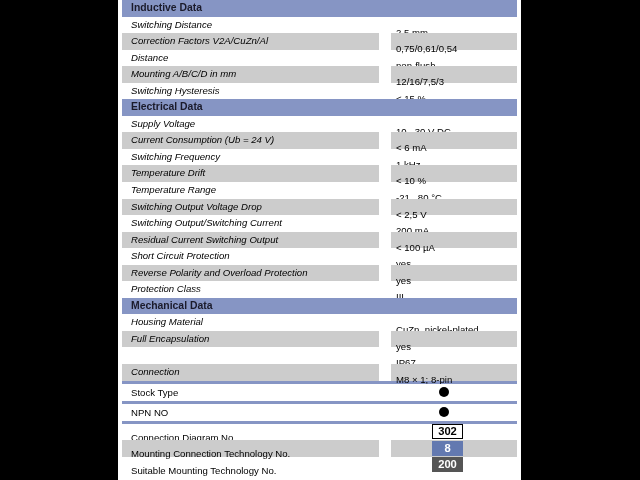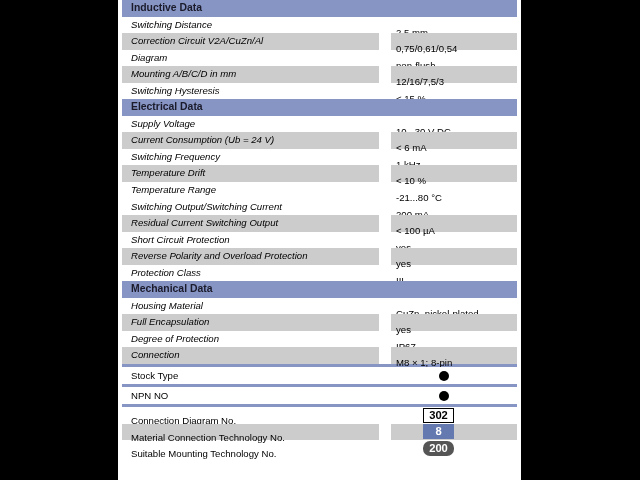--- a/index.html
+++ b/index.html
@@ -158,21 +158,21 @@
     left: 9px;
     top: 6px;
     height: 16.55px;
     line-height: 16.3px;
     font-size: 9.6px;
     color: #000000;
     white-space: nowrap;
   }
   .numbox {
     position: absolute;
-    left: 301px;
+    left: 310px;
     top: 0.5px;
     min-width: 31px;
     height: 15px;
     line-height: 15px;
     text-align: center;
     font-size: 11.2px;
     font-weight: bold;
     box-sizing: border-box;
   }
   .numbox.white {
@@ -181,48 +181,47 @@
     border: 1.6px solid #000000;
     line-height: 12px;
   }
   .numbox.blue {
     background: #6379b0;
     color: #ffffff;
   }
   .numbox.gray {
     background: #555555;
     color: #ffffff;
-    border-radius: 7px;
   }
 </style>
 </head>
 <body>
 
 <div id="screen">
   <div id="page">
     <div id="sheet">
         <div class="section-head">
           <div class="sh-text">Inductive Data</div>
         </div>
         <div class="row">
           <div class="lbl-bg"></div>
           <div class="val-bg"></div>
           <div class="lbl">Switching Distance</div>
           <div class="val">2,5 mm</div>
         </div>
         <div class="row shaded">
           <div class="lbl-bg"></div>
           <div class="val-bg"></div>
-          <div class="lbl">Correction Circuit V2A/CuZn/Al</div>
+          <div class="lbl">Correction Factors V2A/CuZn/Al</div>
           <div class="val">0,75/0,61/0,54</div>
         </div>
         <div class="row">
           <div class="lbl-bg"></div>
           <div class="val-bg"></div>
-          <div class="lbl">Diagram</div>
+          <div class="lbl">Distance</div>
           <div class="val">non-flush</div>
         </div>
         <div class="row shaded">
           <div class="lbl-bg"></div>
           <div class="val-bg"></div>
           <div class="lbl">Mounting A/B/C/D in mm</div>
           <div class="val">12/16/7,5/3</div>
         </div>
         <div class="row">
           <div class="lbl-bg"></div>
@@ -256,20 +255,26 @@
           <div class="val-bg"></div>
           <div class="lbl">Temperature Drift</div>
           <div class="val">&lt; 10 %</div>
         </div>
         <div class="row">
           <div class="lbl-bg"></div>
           <div class="val-bg"></div>
           <div class="lbl">Temperature Range</div>
           <div class="val">-21...80 °C</div>
         </div>
+        <div class="row shaded">
+          <div class="lbl-bg"></div>
+          <div class="val-bg"></div>
+          <div class="lbl">Switching Output Voltage Drop</div>
+          <div class="val">&lt; 2,5 V</div>
+        </div>
         <div class="row">
           <div class="lbl-bg"></div>
           <div class="val-bg"></div>
           <div class="lbl">Switching Output/Switching Current</div>
           <div class="val">200 mA</div>
         </div>
         <div class="row shaded">
           <div class="lbl-bg"></div>
           <div class="val-bg"></div>
           <div class="lbl">Residual Current Switching Output</div>
@@ -304,21 +309,20 @@
         </div>
         <div class="row shaded">
           <div class="lbl-bg"></div>
           <div class="val-bg"></div>
           <div class="lbl">Full Encapsulation</div>
           <div class="val">yes</div>
         </div>
         <div class="row">
           <div class="lbl-bg"></div>
           <div class="val-bg"></div>
-          <div class="lbl">Degree of Protection</div>
           <div class="val">IP67</div>
         </div>
         <div class="row shaded">
           <div class="lbl-bg"></div>
           <div class="val-bg"></div>
           <div class="lbl">Connection</div>
           <div class="val">M8 × 1; 8-pin</div>
         </div>
         <div class="sep"></div>
         <div class="dotrow">
@@ -333,21 +337,21 @@
         <div class="sep"></div>
         <div class="numrow">
           <div class="lbl-bg"></div>
           <div class="val-bg"></div>
           <div class="lbl">Connection Diagram No.</div>
           <div class="numbox white">302</div>
         </div>
         <div class="numrow shaded">
           <div class="lbl-bg"></div>
           <div class="val-bg"></div>
-          <div class="lbl">Material Connection Technology No.</div>
+          <div class="lbl">Mounting Connection Technology No.</div>
           <div class="numbox blue">8</div>
         </div>
         <div class="numrow">
           <div class="lbl-bg"></div>
           <div class="val-bg"></div>
           <div class="lbl">Suitable Mounting Technology No.</div>
           <div class="numbox gray">200</div>
         </div>
       </div>
   </div>

